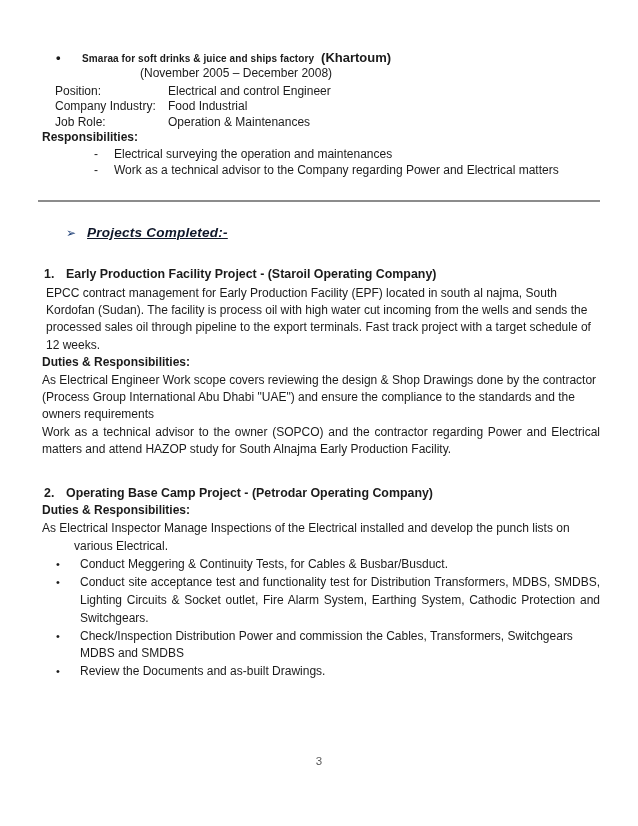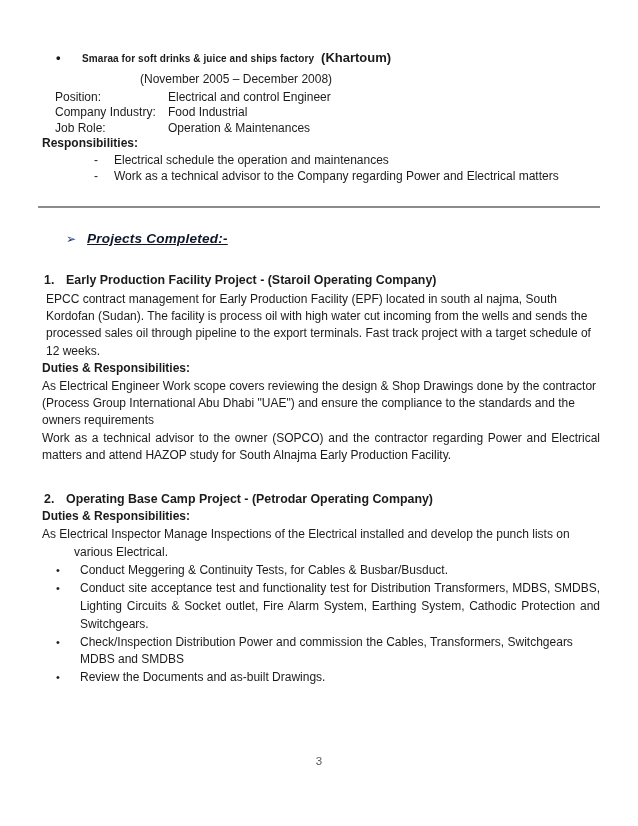--- a/index.html
+++ b/index.html
@@ -20,21 +20,21 @@
     top: 50px;
     left: 42px;
     width: 558px;
   }
 
   
   .emp-title { display: flex; align-items: baseline; margin-left: 14px; }
   .emp-title .bullet { font-size: 13px; font-weight: bold; width: 26px; }
   .emp-company { font-weight: bold; font-size: 10px; letter-spacing: 0.1px; }
   .emp-loc { font-weight: bold; font-size: 13px; margin-left: 7px; }
-  .emp-period { margin-left: 98px; margin-top: 6px; line-height: 16px; }
+  .emp-period { margin-left: 98px; line-height: 16px; }
   .fields { margin-top: 3px; margin-left: 13px; }
   .field-row { display: flex; line-height: 15.4px; }
   .field-label { width: 113px; flex: 0 0 113px; }
   .field-value { flex: 1; }
   .resp-label { font-weight: bold; line-height: 15.6px; }
   .dash-list { }
   .dash-row { display: flex; line-height: 16.4px; }
   .dash-row .dash { width: 20px; flex: 0 0 20px; margin-left: 52px; }
 
   .divider {
@@ -108,21 +108,21 @@
         <div class="field-row">
           <span class="field-label">Job Role:</span>
           <span class="field-value">Operation &amp; Maintenances</span>
         </div>
       </div>
 
       <div class="resp-label">Responsibilities:</div>
       <div class="dash-list">
         <div class="dash-row">
           <span class="dash">-</span>
-          <span>Electrical schedule the operation and maintenances</span>
+          <span>Electrical surveying the operation and maintenances</span>
         </div>
         <div class="dash-row">
           <span class="dash">-</span>
           <span>Work as a technical advisor to the Company regarding Power and Electrical matters</span>
         </div>
       </div>
     </section>
 
     <hr class="divider" style="border-top-color: rgb(140, 140, 140);">
 

